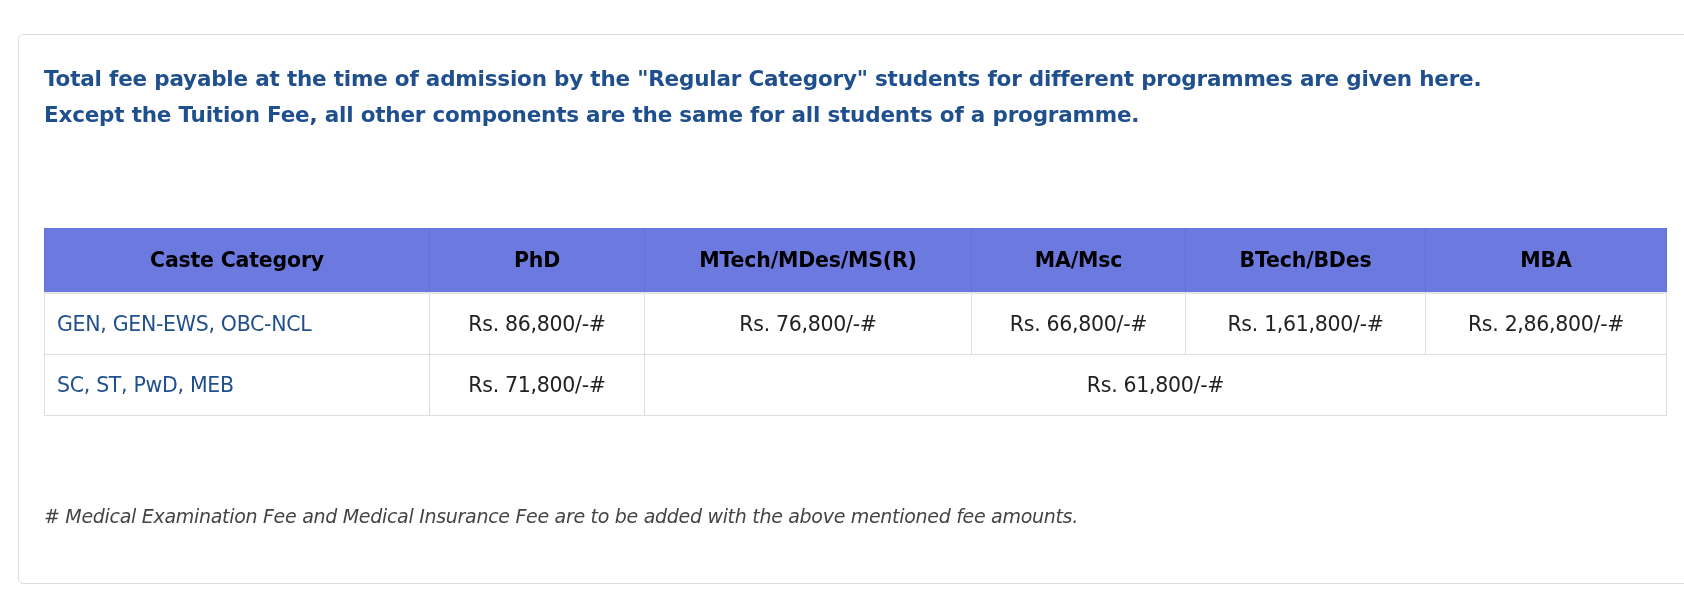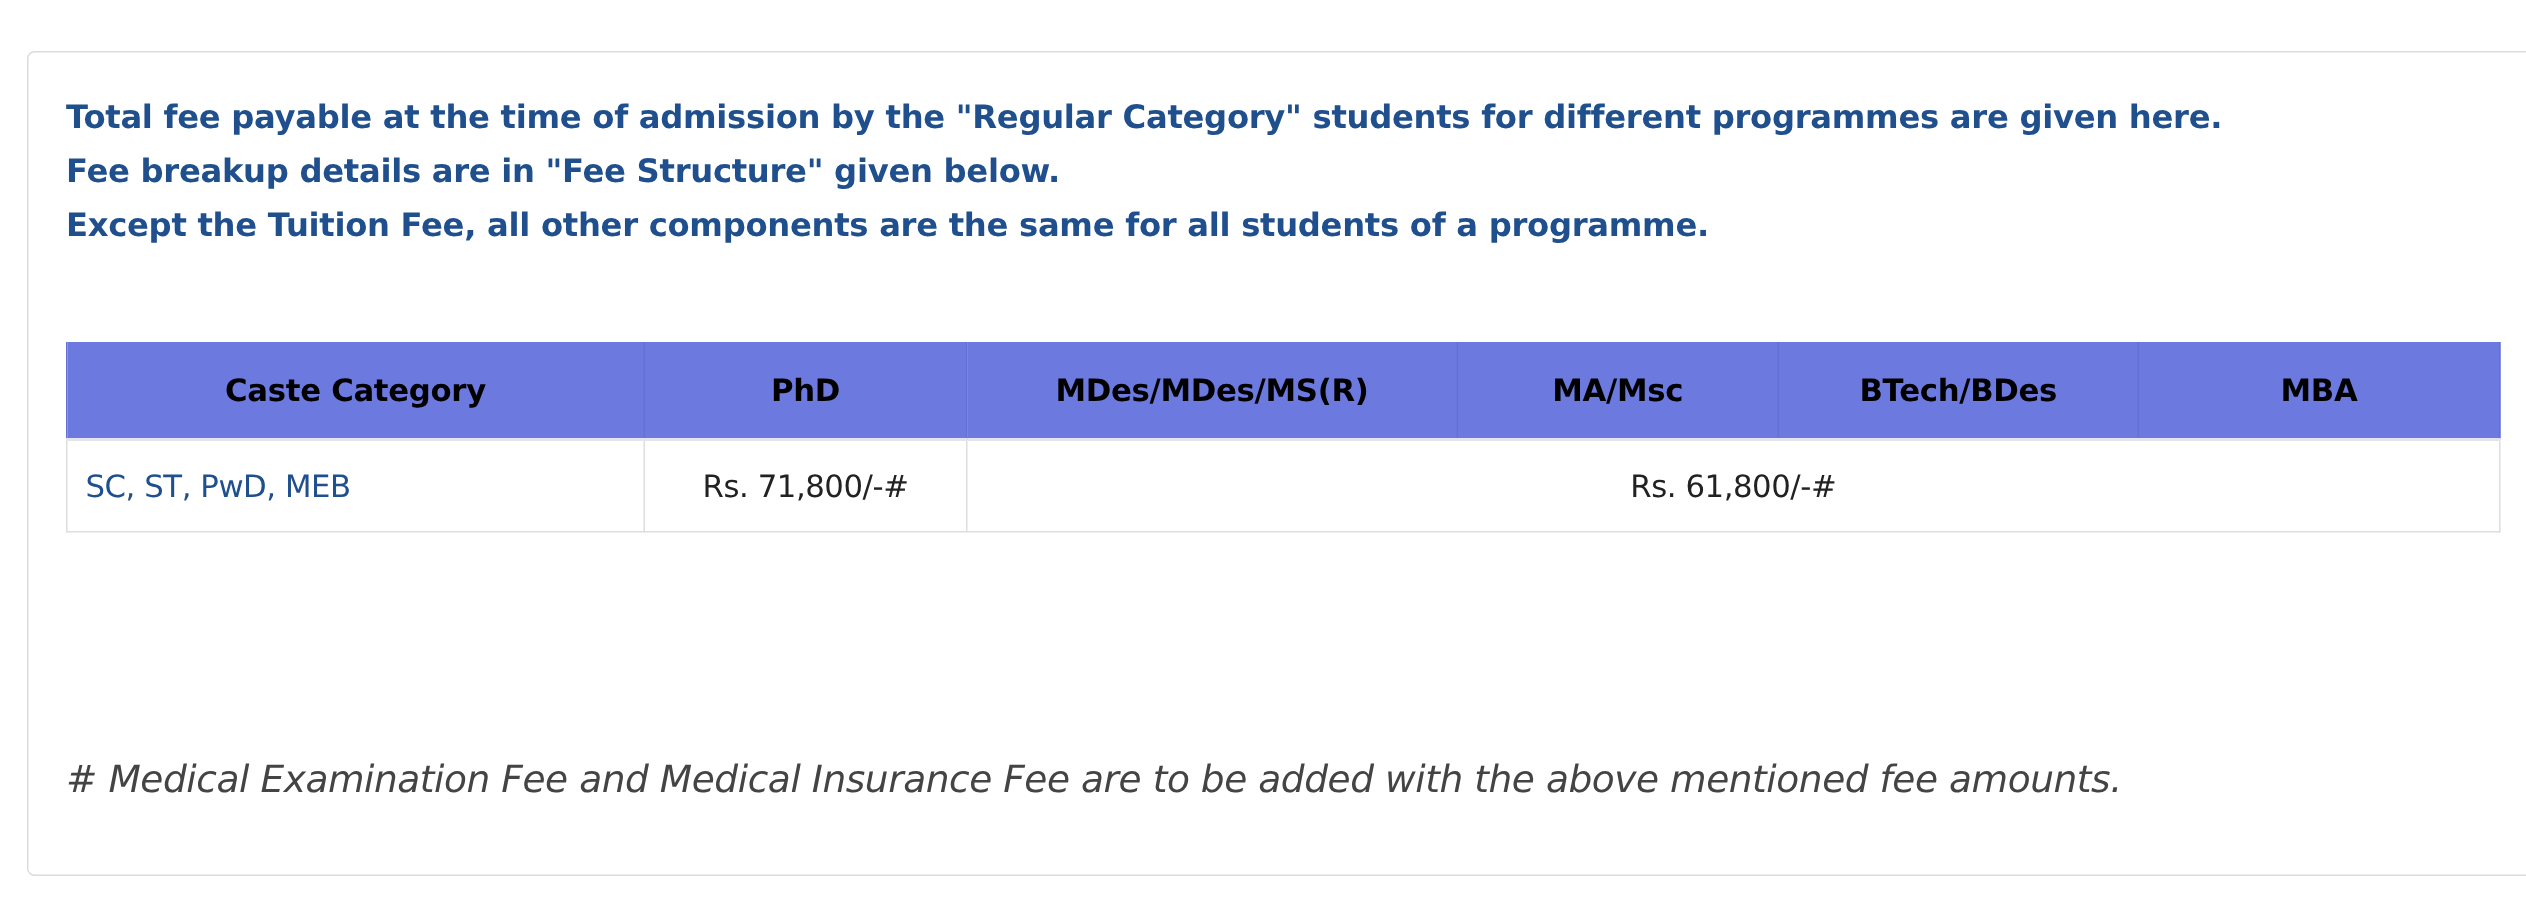--- a/index.html
+++ b/index.html
@@ -77,57 +77,64 @@
     text-align: left;
     padding-left: 12px;
     color: #1f4f8d;
   }
   .footnote {
     position: absolute;
     left: 25px;
     top: 470px;
     font-family: "DejaVu Sans", sans-serif;
     font-style: italic;
-    font-size: 25px;
+    font-size: 19px;
     color: #444444;
     white-space: nowrap;
     letter-spacing: -0.3px;
   }
 </style>
 </head>
 <body>
 
 <div class="card">
 
   <div class="intro">
     <div class="intro-line">Total fee payable at the time of admission by the "Regular Category" students for different programmes are given here.</div>
-    <div class="intro-line">Fee breakup details are in "Fee Structure" given below.</div>
     <div class="intro-line">Except the Tuition Fee, all other components are the same for all students of a programme.</div>
   </div>
 
   <table class="fees">
     <colgroup>
       <col style="width:385px">
       <col style="width:215px">
       <col style="width:327px">
       <col style="width:214px">
       <col style="width:240px">
       <col style="width:241px">
     </colgroup>
     <thead>
       <tr>
         <th>Caste Category</th>
         <th>PhD</th>
-        <th>MDes/MDes/MS(R)</th>
+        <th>MTech/MDes/MS(R)</th>
         <th>MA/Msc</th>
         <th>BTech/BDes</th>
         <th>MBA</th>
       </tr>
     </thead>
     <tbody>
+      <tr>
+        <td class="cat">GEN, GEN-EWS, OBC-NCL</td>
+        <td>Rs. 86,800/-#</td>
+        <td>Rs. 76,800/-#</td>
+        <td>Rs. 66,800/-#</td>
+        <td>Rs. 1,61,800/-#</td>
+        <td>Rs. 2,86,800/-#</td>
+      </tr>
       <tr>
         <td class="cat">SC, ST, PwD, MEB</td>
         <td>Rs. 71,800/-#</td>
         <td colspan="4">Rs. 61,800/-#</td>
       </tr>
     </tbody>
   </table>
 
   <div class="footnote"># Medical Examination Fee and Medical Insurance Fee are to be added with the above mentioned fee amounts.</div>
 </div>

